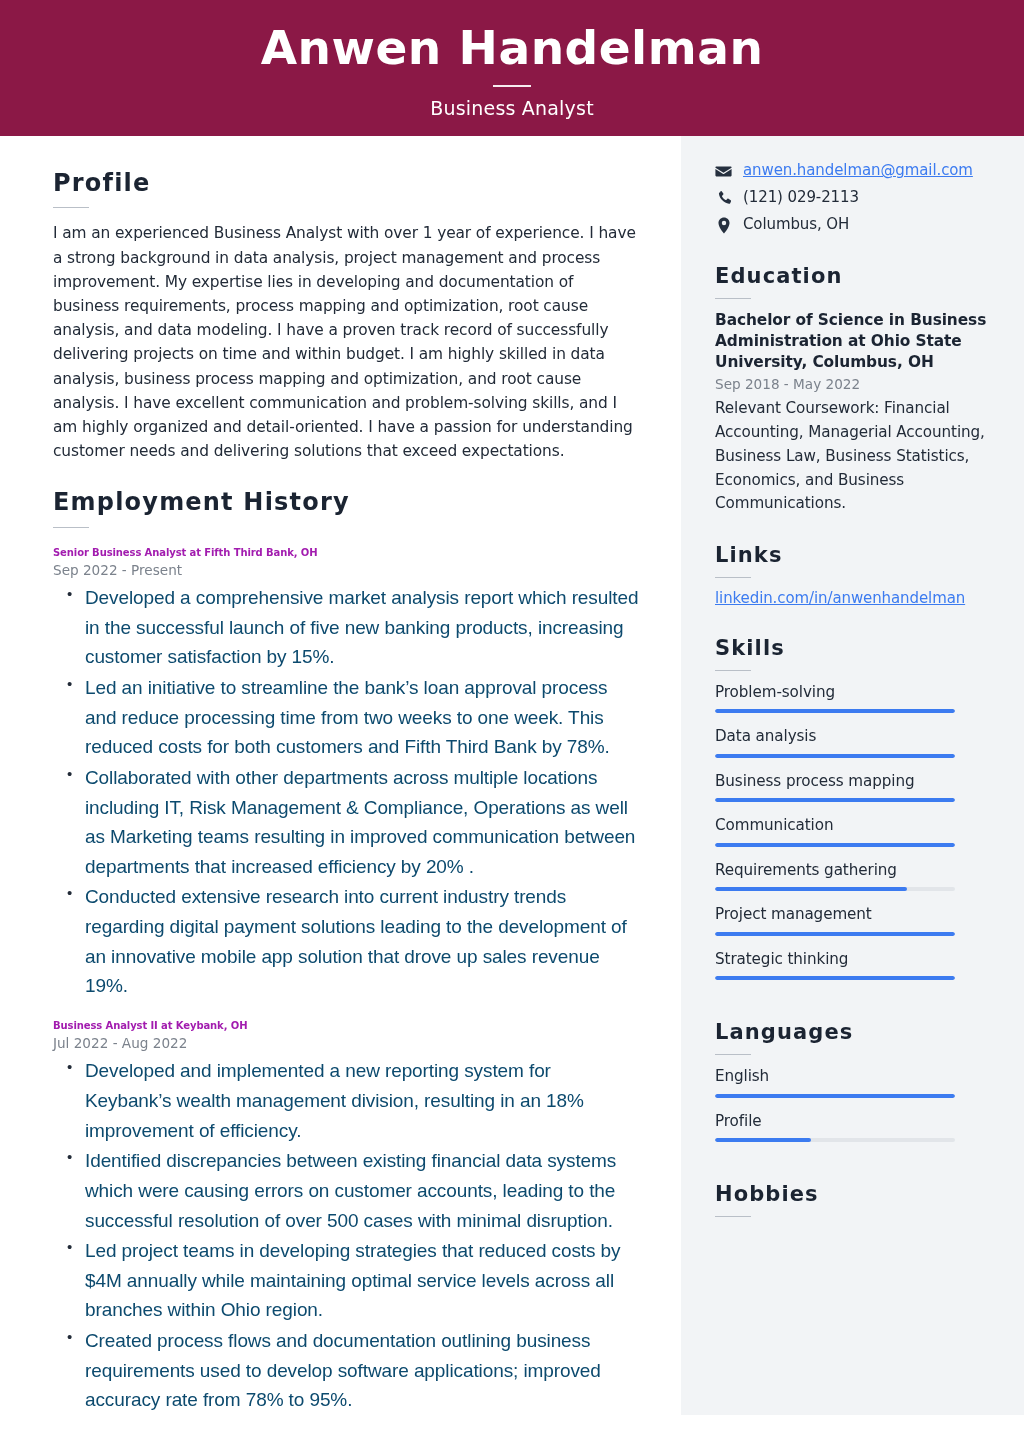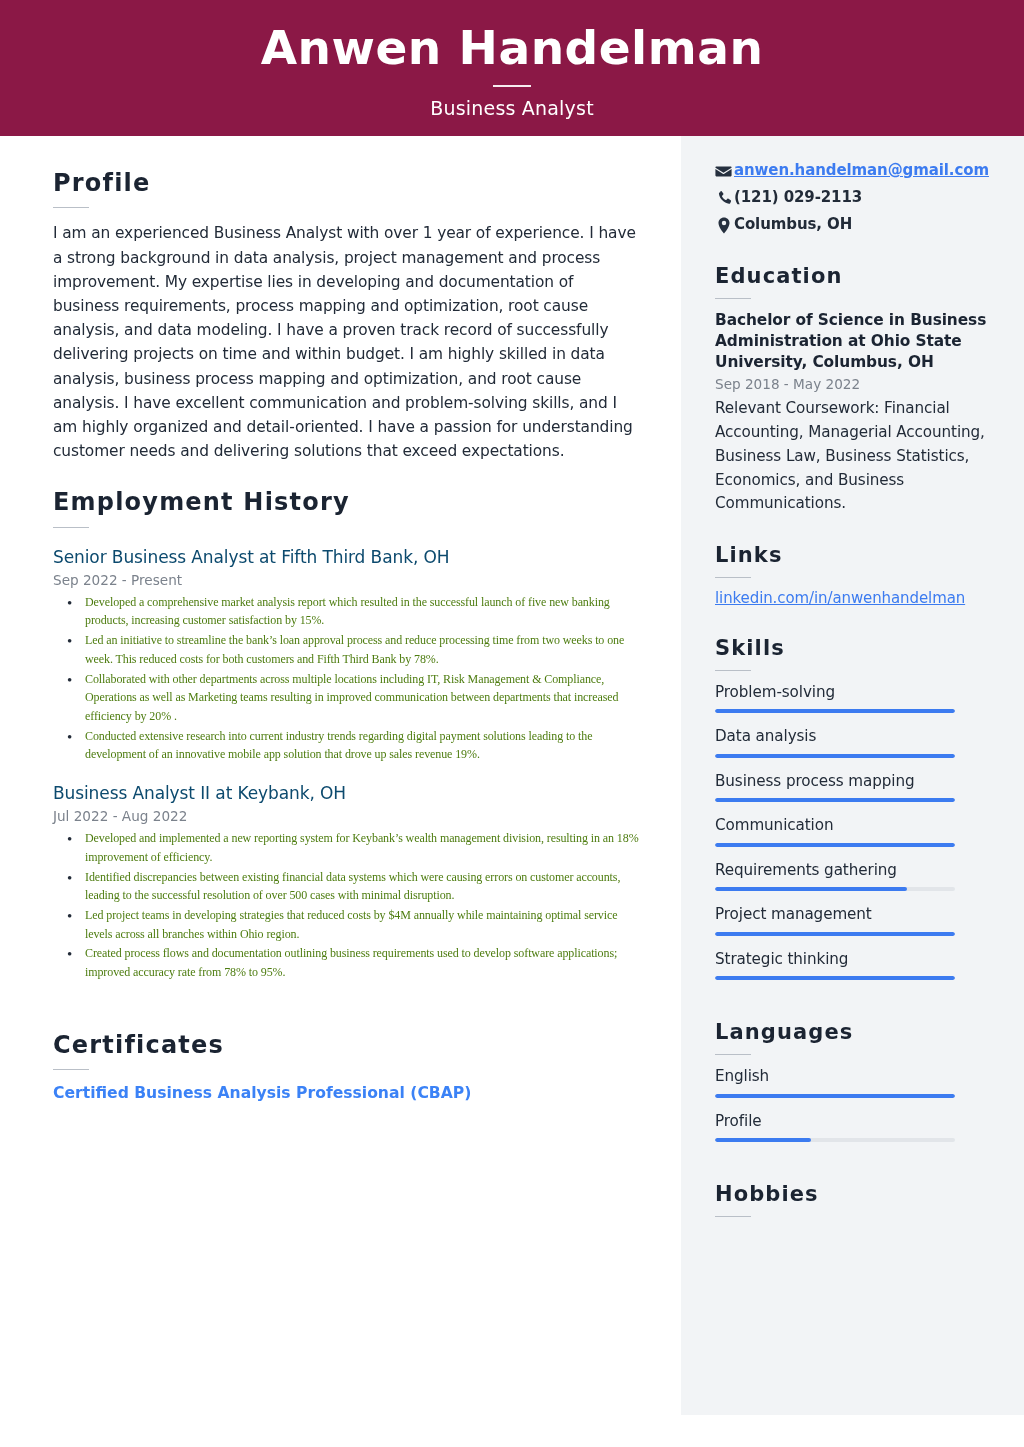--- a/index.html
+++ b/index.html
@@ -99,44 +99,44 @@
     line-height: 1.57;
     color: #222b38;
     letter-spacing: -0.1px;
   }
   .sec-block { margin-bottom: 26px; }
 
   .job { margin-top: 18px; }
   .job:first-of-type { margin-top: 0; }
   .job-title {
     font-family: "DejaVu Sans", sans-serif;
-    font-size: 17px;
-    font-weight: normal;
-    color: #0c4a6e;
+    font-size: 10px;
+    font-weight: bold;
+    color: #a21caf;
     line-height: 1.35;
     letter-spacing: -0.1px;
   }
   .job-dates {
     font-family: "DejaVu Sans", sans-serif;
     font-size: 13.6px;
     color: #7b828c;
     margin-top: 2px;
     line-height: 1.4;
   }
   .bullets {
     margin: 3px 0 0 0;
     padding-left: 30px;
     list-style: none;
   }
   .bullets li {
     position: relative;
-    font-family: Liberation Serif, serif;
-    font-size: 12px;
+    font-family: Liberation Sans, sans-serif;
+    font-size: 19px;
     line-height: 1.56;
-    color: #4d7c0f;
+    color: #0c4a6e;
     letter-spacing: -0.1px;
     margin-bottom: 1px;
     padding-left: 2px;
   }
   .bullets li::before {
     content: "\2022";
     position: absolute;
     left: -16px;
     top: -1px;
     color: #222b38;
@@ -149,24 +149,23 @@
     font-weight: bold;
     color: #3b82f6;
     line-height: 1.35;
   }
 
   
   .contact-list { margin-bottom: 30px; }
   .contact-row {
     display: flex;
     align-items: center;
-    gap: 2px;
+    gap: 11px;
     margin-bottom: 7px;
     min-height: 20px;
-    font-weight: bold;
   }
   .contact-icon {
     width: 17px;
     height: 17px;
     flex: 0 0 17px;
     display: flex;
     align-items: center;
     justify-content: center;
     color: #26303f;
   }

